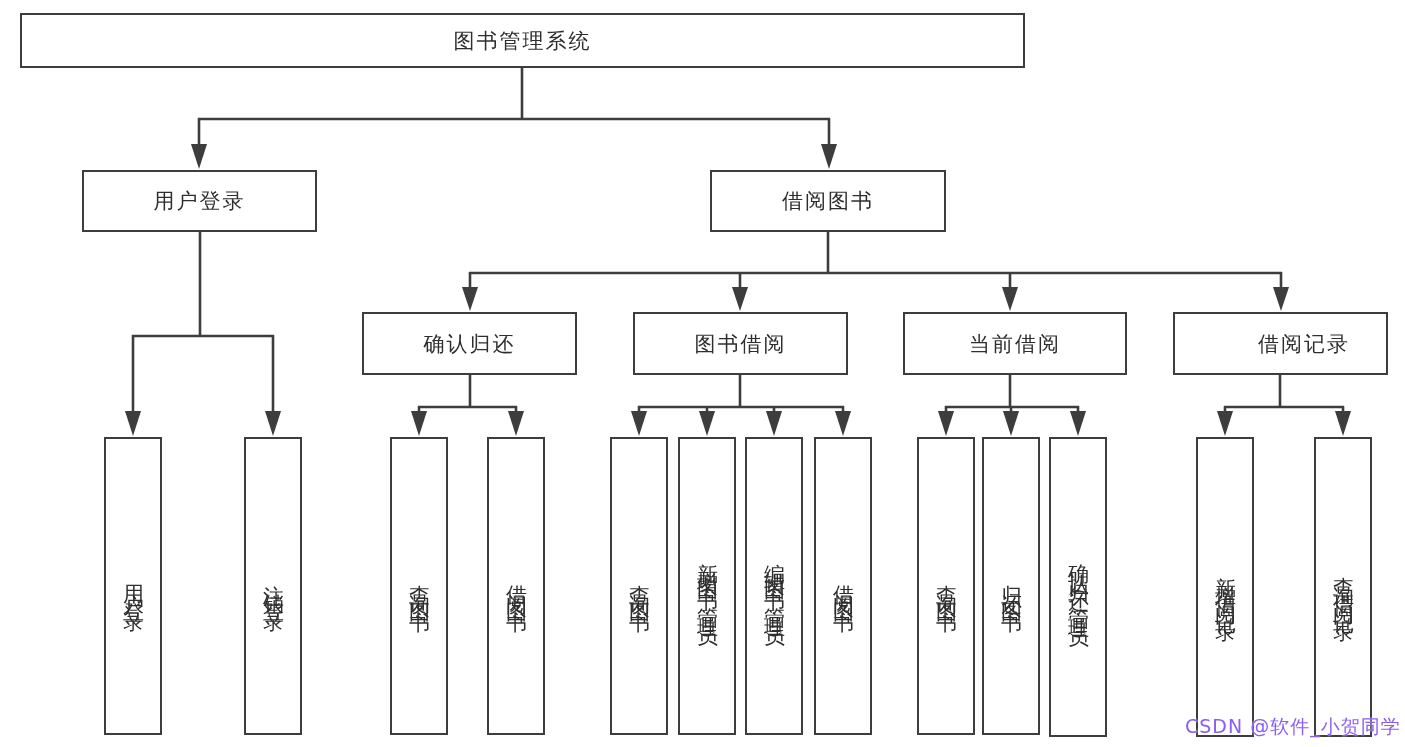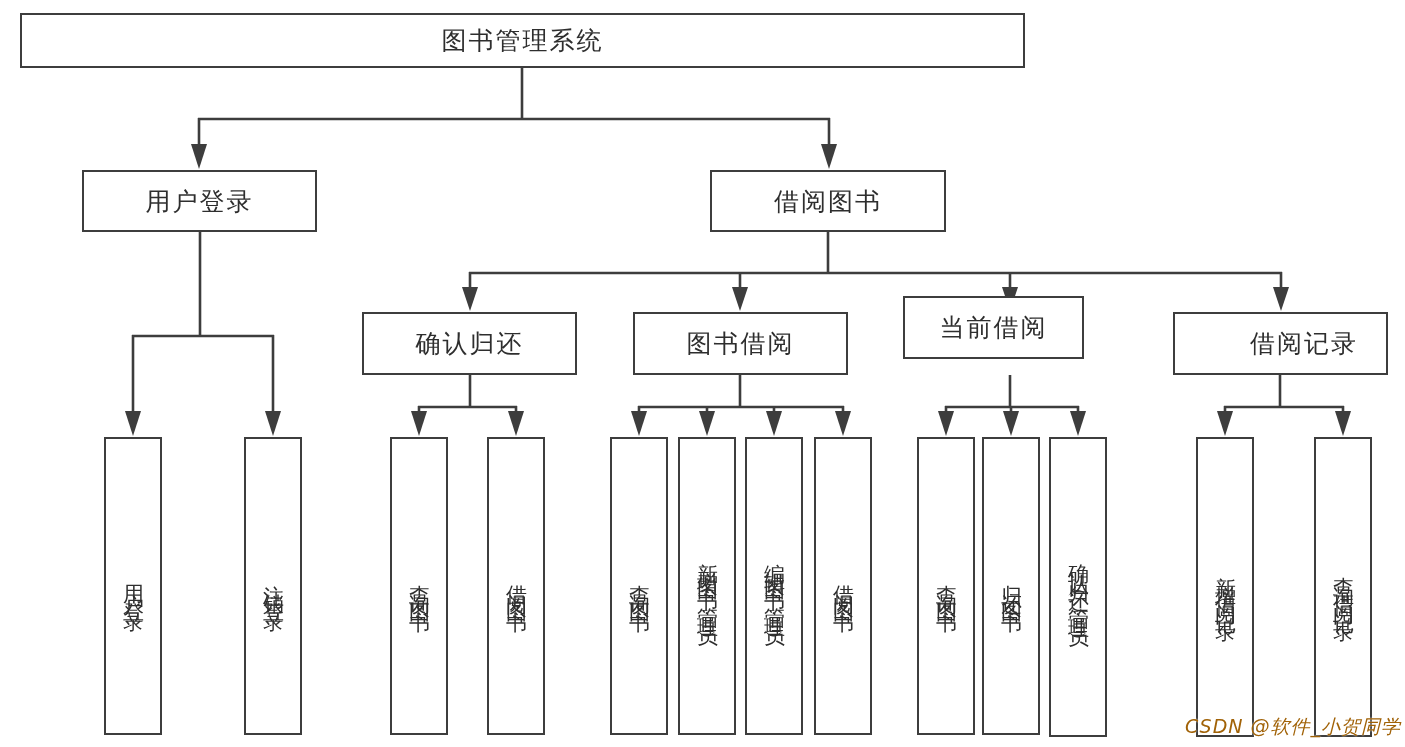--- a/index.html
+++ b/index.html
@@ -28,42 +28,41 @@
     box-sizing: border-box;
     background: #ffffff;
     border: 2.5px solid #3d3d3d;
     display: flex;
     align-items: center;
     justify-content: center;
     color: #2e2e2e;
     z-index: 2;
   }
   .h-node {
-    font-size: 25px;
+    font-size: 21px;
     letter-spacing: 2px;
   }
   .v-node span {
     writing-mode: vertical-rl;
     text-orientation: mixed;
     font-size: 21px;
     letter-spacing: 9px;
     line-height: 1;
     white-space: nowrap;
   }
   .watermark {
     position: absolute;
     left: 1185px;
     top: 714px;
     z-index: 3;
     font-size: 19px;
-    color: #a16207;
+    color: #8b5cf6;
     letter-spacing: 1px;
     text-shadow: 0 0 2px #ffffff;
     white-space: nowrap;
-    font-style: italic;
   }
 </style>
 </head>
 <body>
 
 <div class="canvas">
 
   <svg class="connectors" viewBox="0 0 1405 747" xmlns="http://www.w3.org/2000/svg">
     <g stroke="#3d3d3d" stroke-width="2.6" fill="none">
 
@@ -133,21 +132,21 @@
     </g>
   </svg>
 
   <div class="node h-node" style="left:20px; top:13px; width:1005px; height:55px;">图书管理系统</div>
 
   <div class="node h-node" style="left:82px; top:170px; width:235px; height:62px;">用户登录</div>
   <div class="node h-node" style="left:710px; top:170px; width:236px; height:62px;">借阅图书</div>
 
   <div class="node h-node" style="left:362px; top:312px; width:215px; height:63px;">确认归还</div>
   <div class="node h-node" style="left:633px; top:312px; width:215px; height:63px;font-family:Liberation Serif, serif;">图书借阅</div>
-  <div class="node h-node" style="left:903px; top:296px; width:181px; height:63px;">当前借阅</div>
+  <div class="node h-node" style="left:903px; top:312px; width:224px; height:63px;">当前借阅</div>
   <div class="node h-node" style="left:1173px; top:312px; width:215px; height:63px;padding-left:47px;">借阅记录</div>
 
   <div class="node v-node" style="left:104px; top:437px; width:58px; height:298px;">
     <span>用户登录</span>
   </div>
   <div class="node v-node" style="left:244px; top:437px; width:58px; height:298px;">
     <span>注销登录</span>
   </div>
 
   <div class="node v-node" style="left:390px; top:437px; width:58px; height:298px;">

